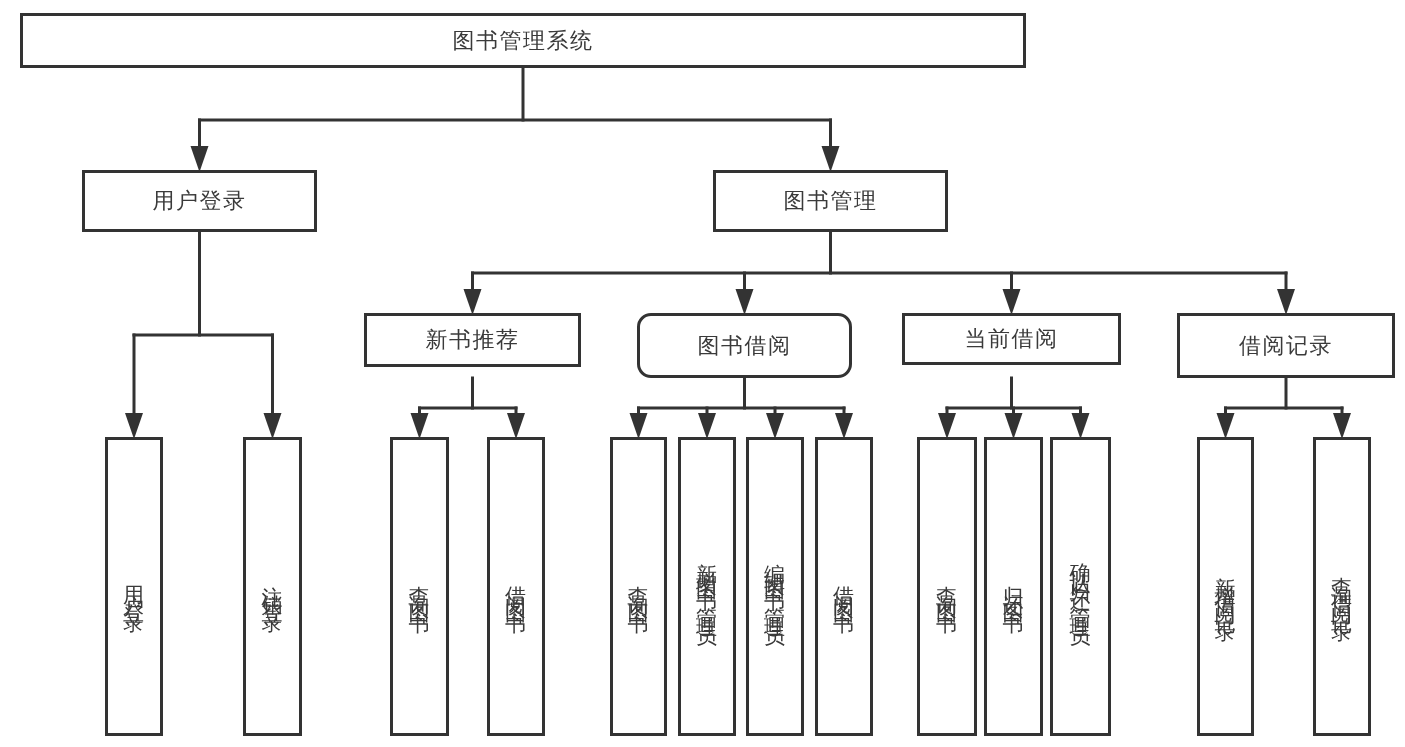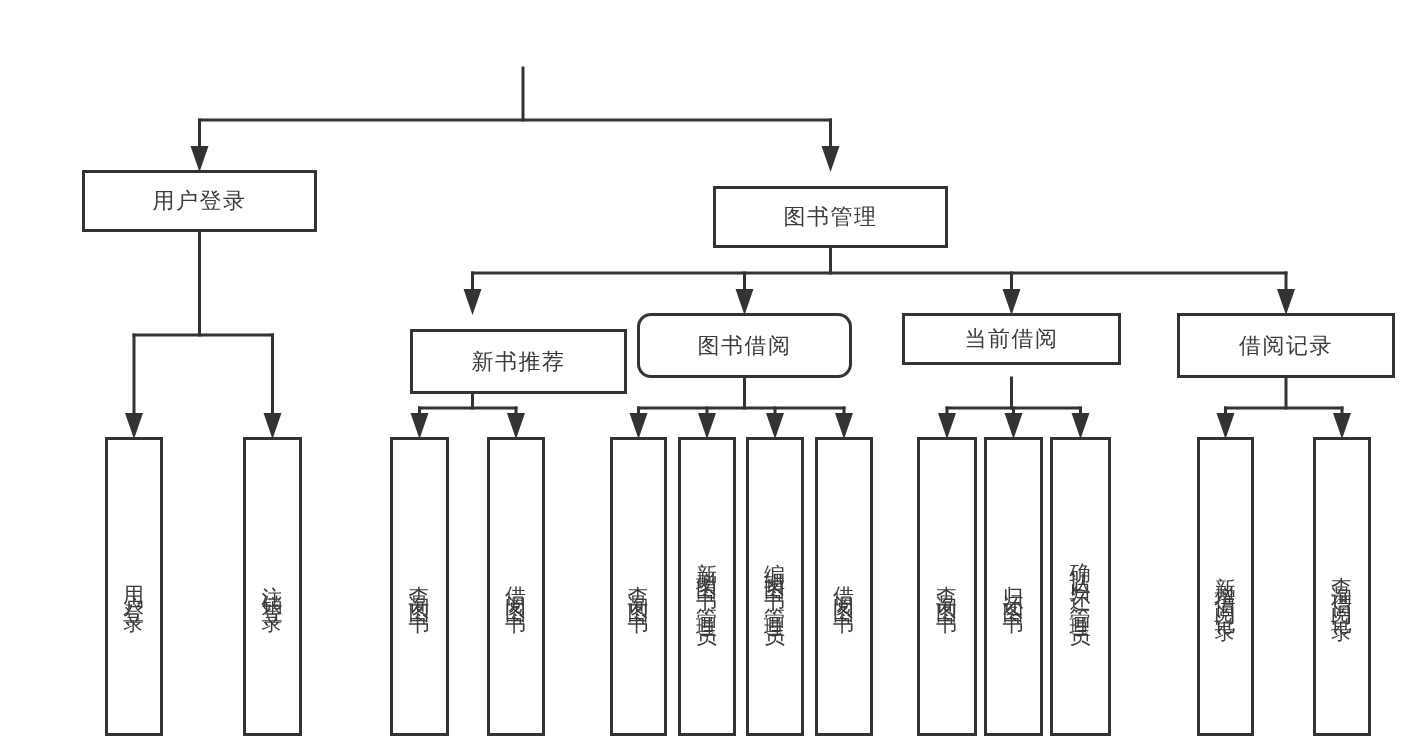--- a/index.html
+++ b/index.html
@@ -119,27 +119,30 @@
       <polygon points="1004.5,413 1022.5,413 1013.5,439"></polygon>
       <path d="M 1080.5 408 L 1080.5 417"></path>
       <polygon points="1071.5,413 1089.5,413 1080.5,439"></polygon>
       <path d="M 1286 378 L 1286 408"></path>
       <path d="M 1225.5 408 L 1342 408"></path>
       <path d="M 1225.5 408 L 1225.5 417"></path>
       <polygon points="1216.5,413 1234.5,413 1225.5,439"></polygon>
       <path d="M 1342 408 L 1342 417"></path>
       <polygon points="1333,413 1351,413 1342,439"></polygon>
     </svg>
+<div class="node h" style="left: 20px; top: 13px; width: 1006px; height: 55px;">
+      <span class="node-label">图书管理系统</span>
+    </div>
     <div class="node h" style="left: 82px; top: 170px; width: 235px; height: 62px;">
       <span class="node-label">用户登录</span>
     </div>
-    <div class="node h" style="left: 713px; top: 170px; width: 235px; height: 62px; margin-top: 16px;">
+    <div class="node h" style="left: 713px; top: 170px; width: 235px; height: 62px;">
       <span class="node-label">图书管理</span>
     </div>
-    <div class="node h" style="left: 364px; top: 329px; width: 217px; height: 65px; margin-left: 46px;">
+    <div class="node h" style="left: 364px; top: 313px; width: 217px; height: 54px;">
       <span class="node-label">新书推荐</span>
     </div>
     <div class="node h" style="left: 637px; top: 313px; width: 215px; height: 65px; border-radius: 14px;">
       <span class="node-label">图书借阅</span>
     </div>
     <div class="node h" style="left: 902px; top: 313px; width: 219px; height: 52px;">
       <span class="node-label">当前借阅</span>
     </div>
     <div class="node h" style="left: 1177px; top: 313px; width: 218px; height: 65px;">
       <span class="node-label">借阅记录</span>

